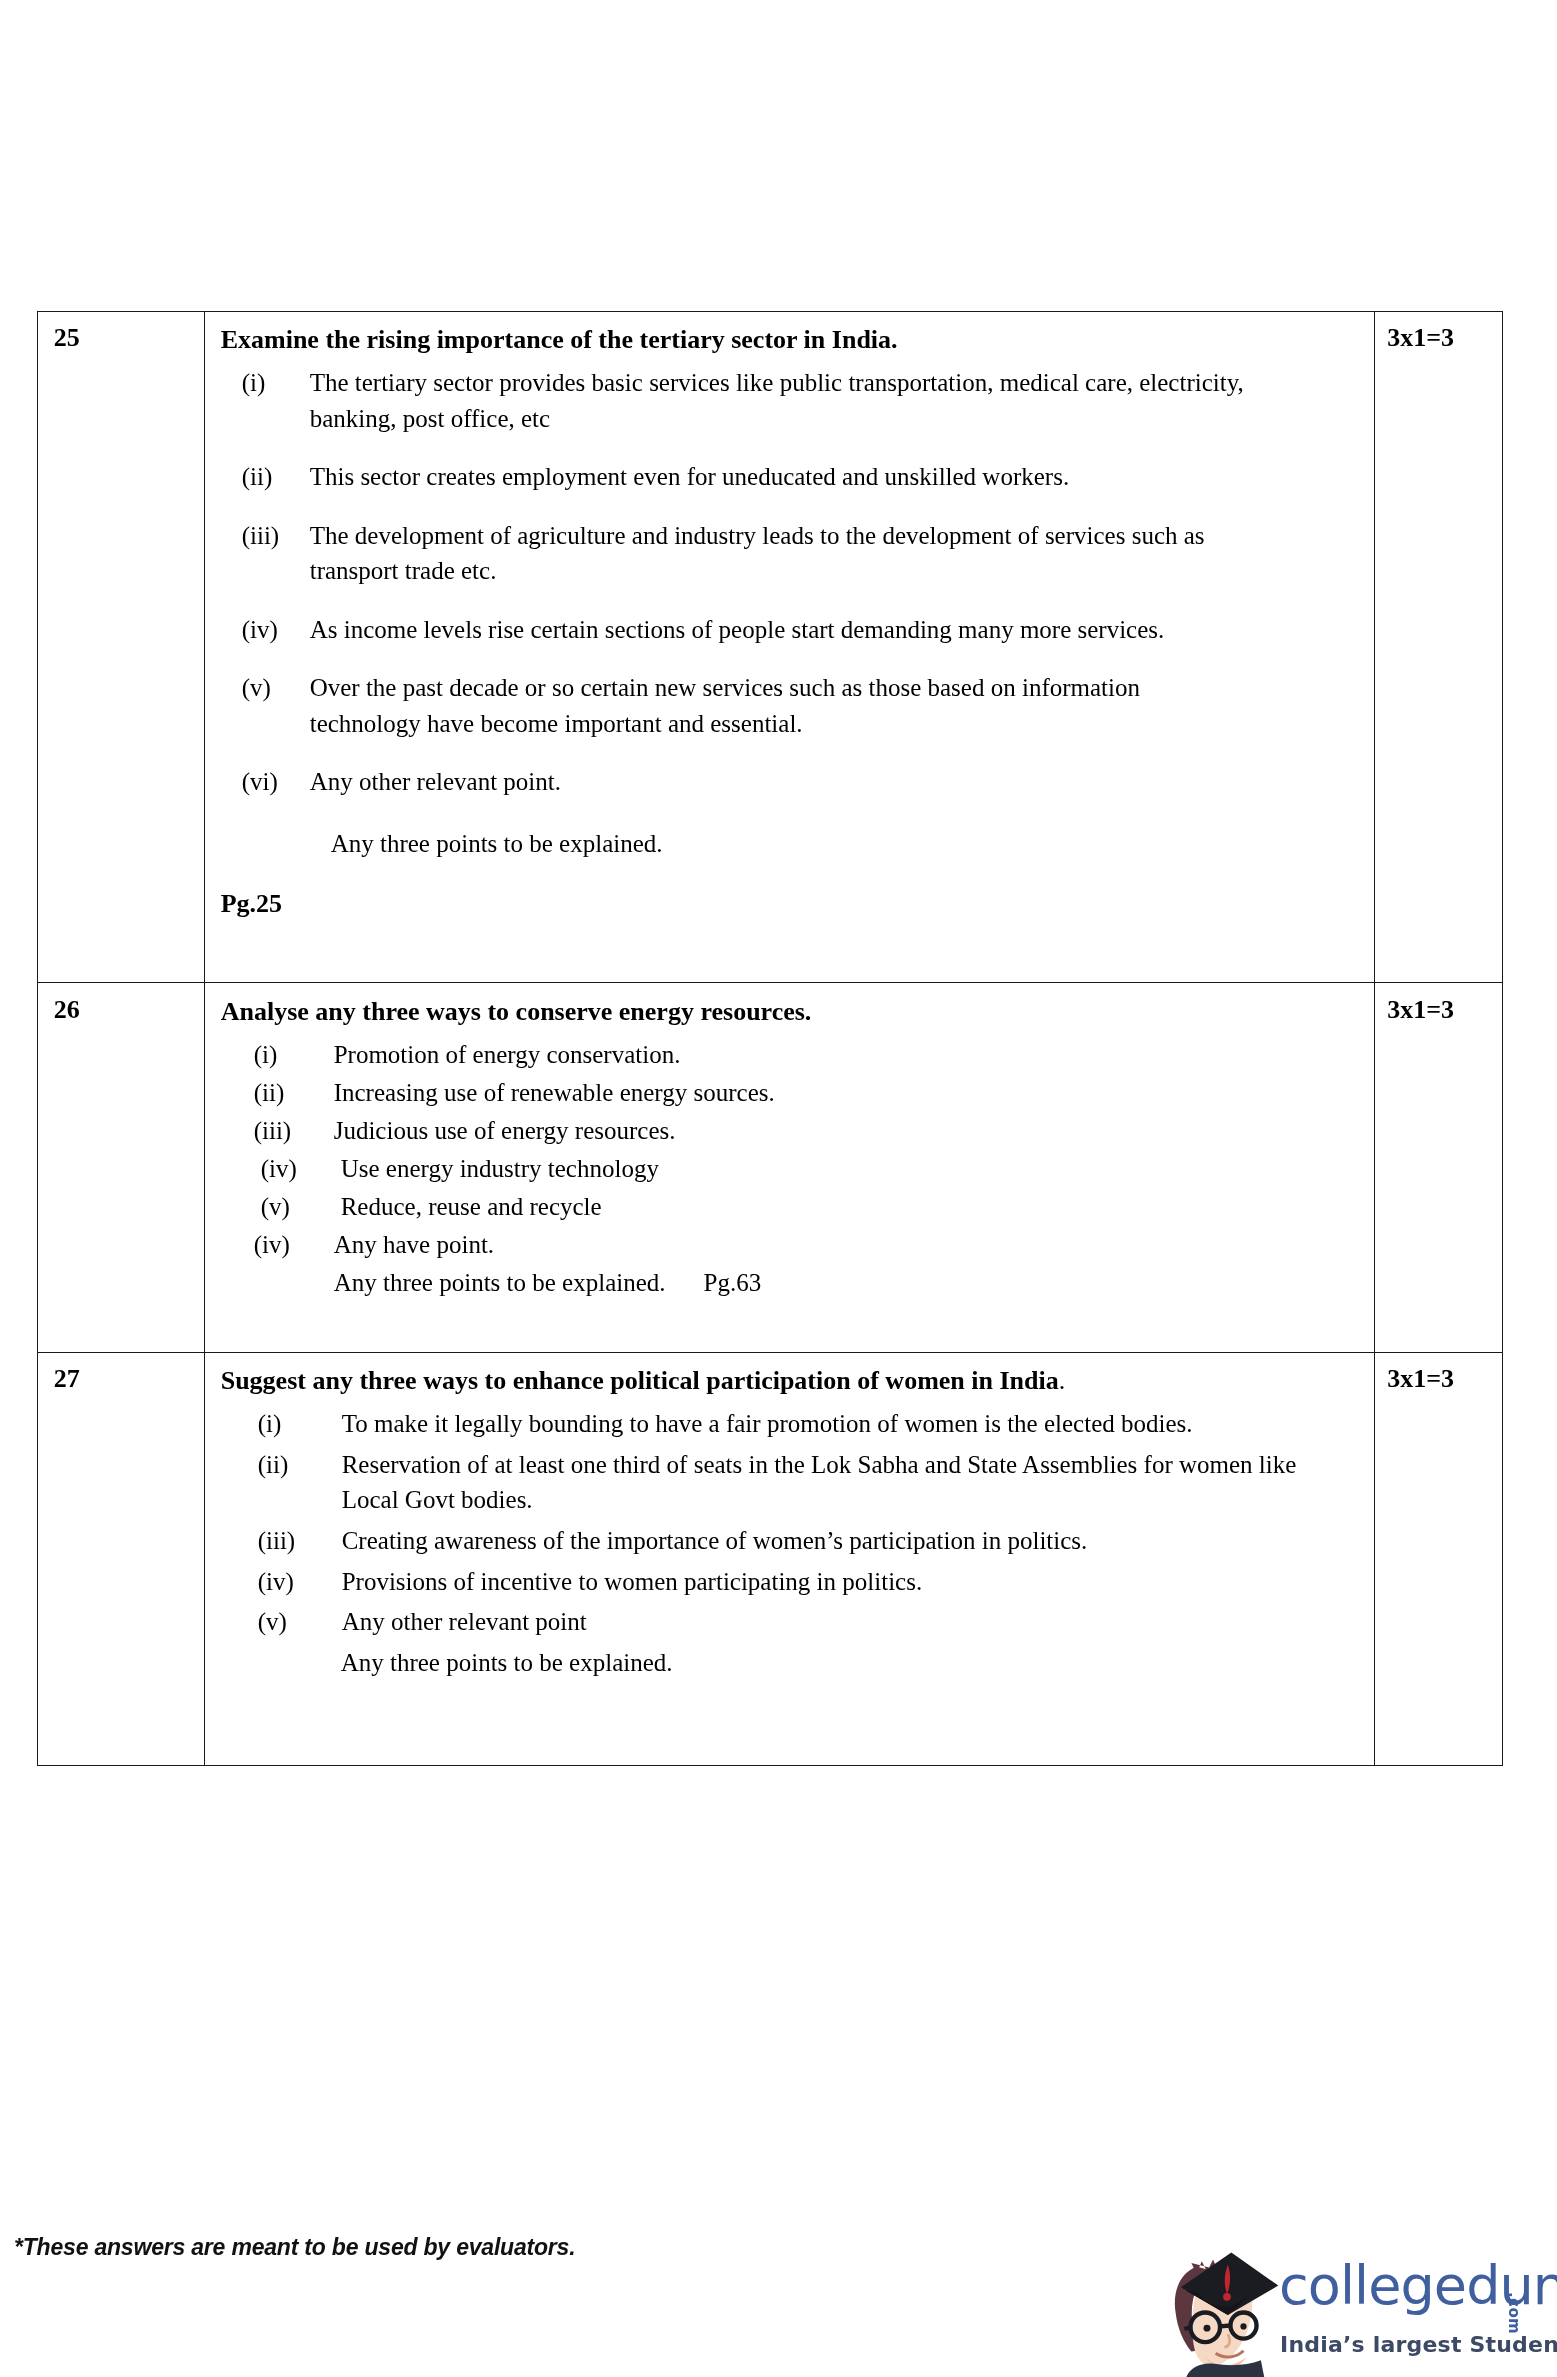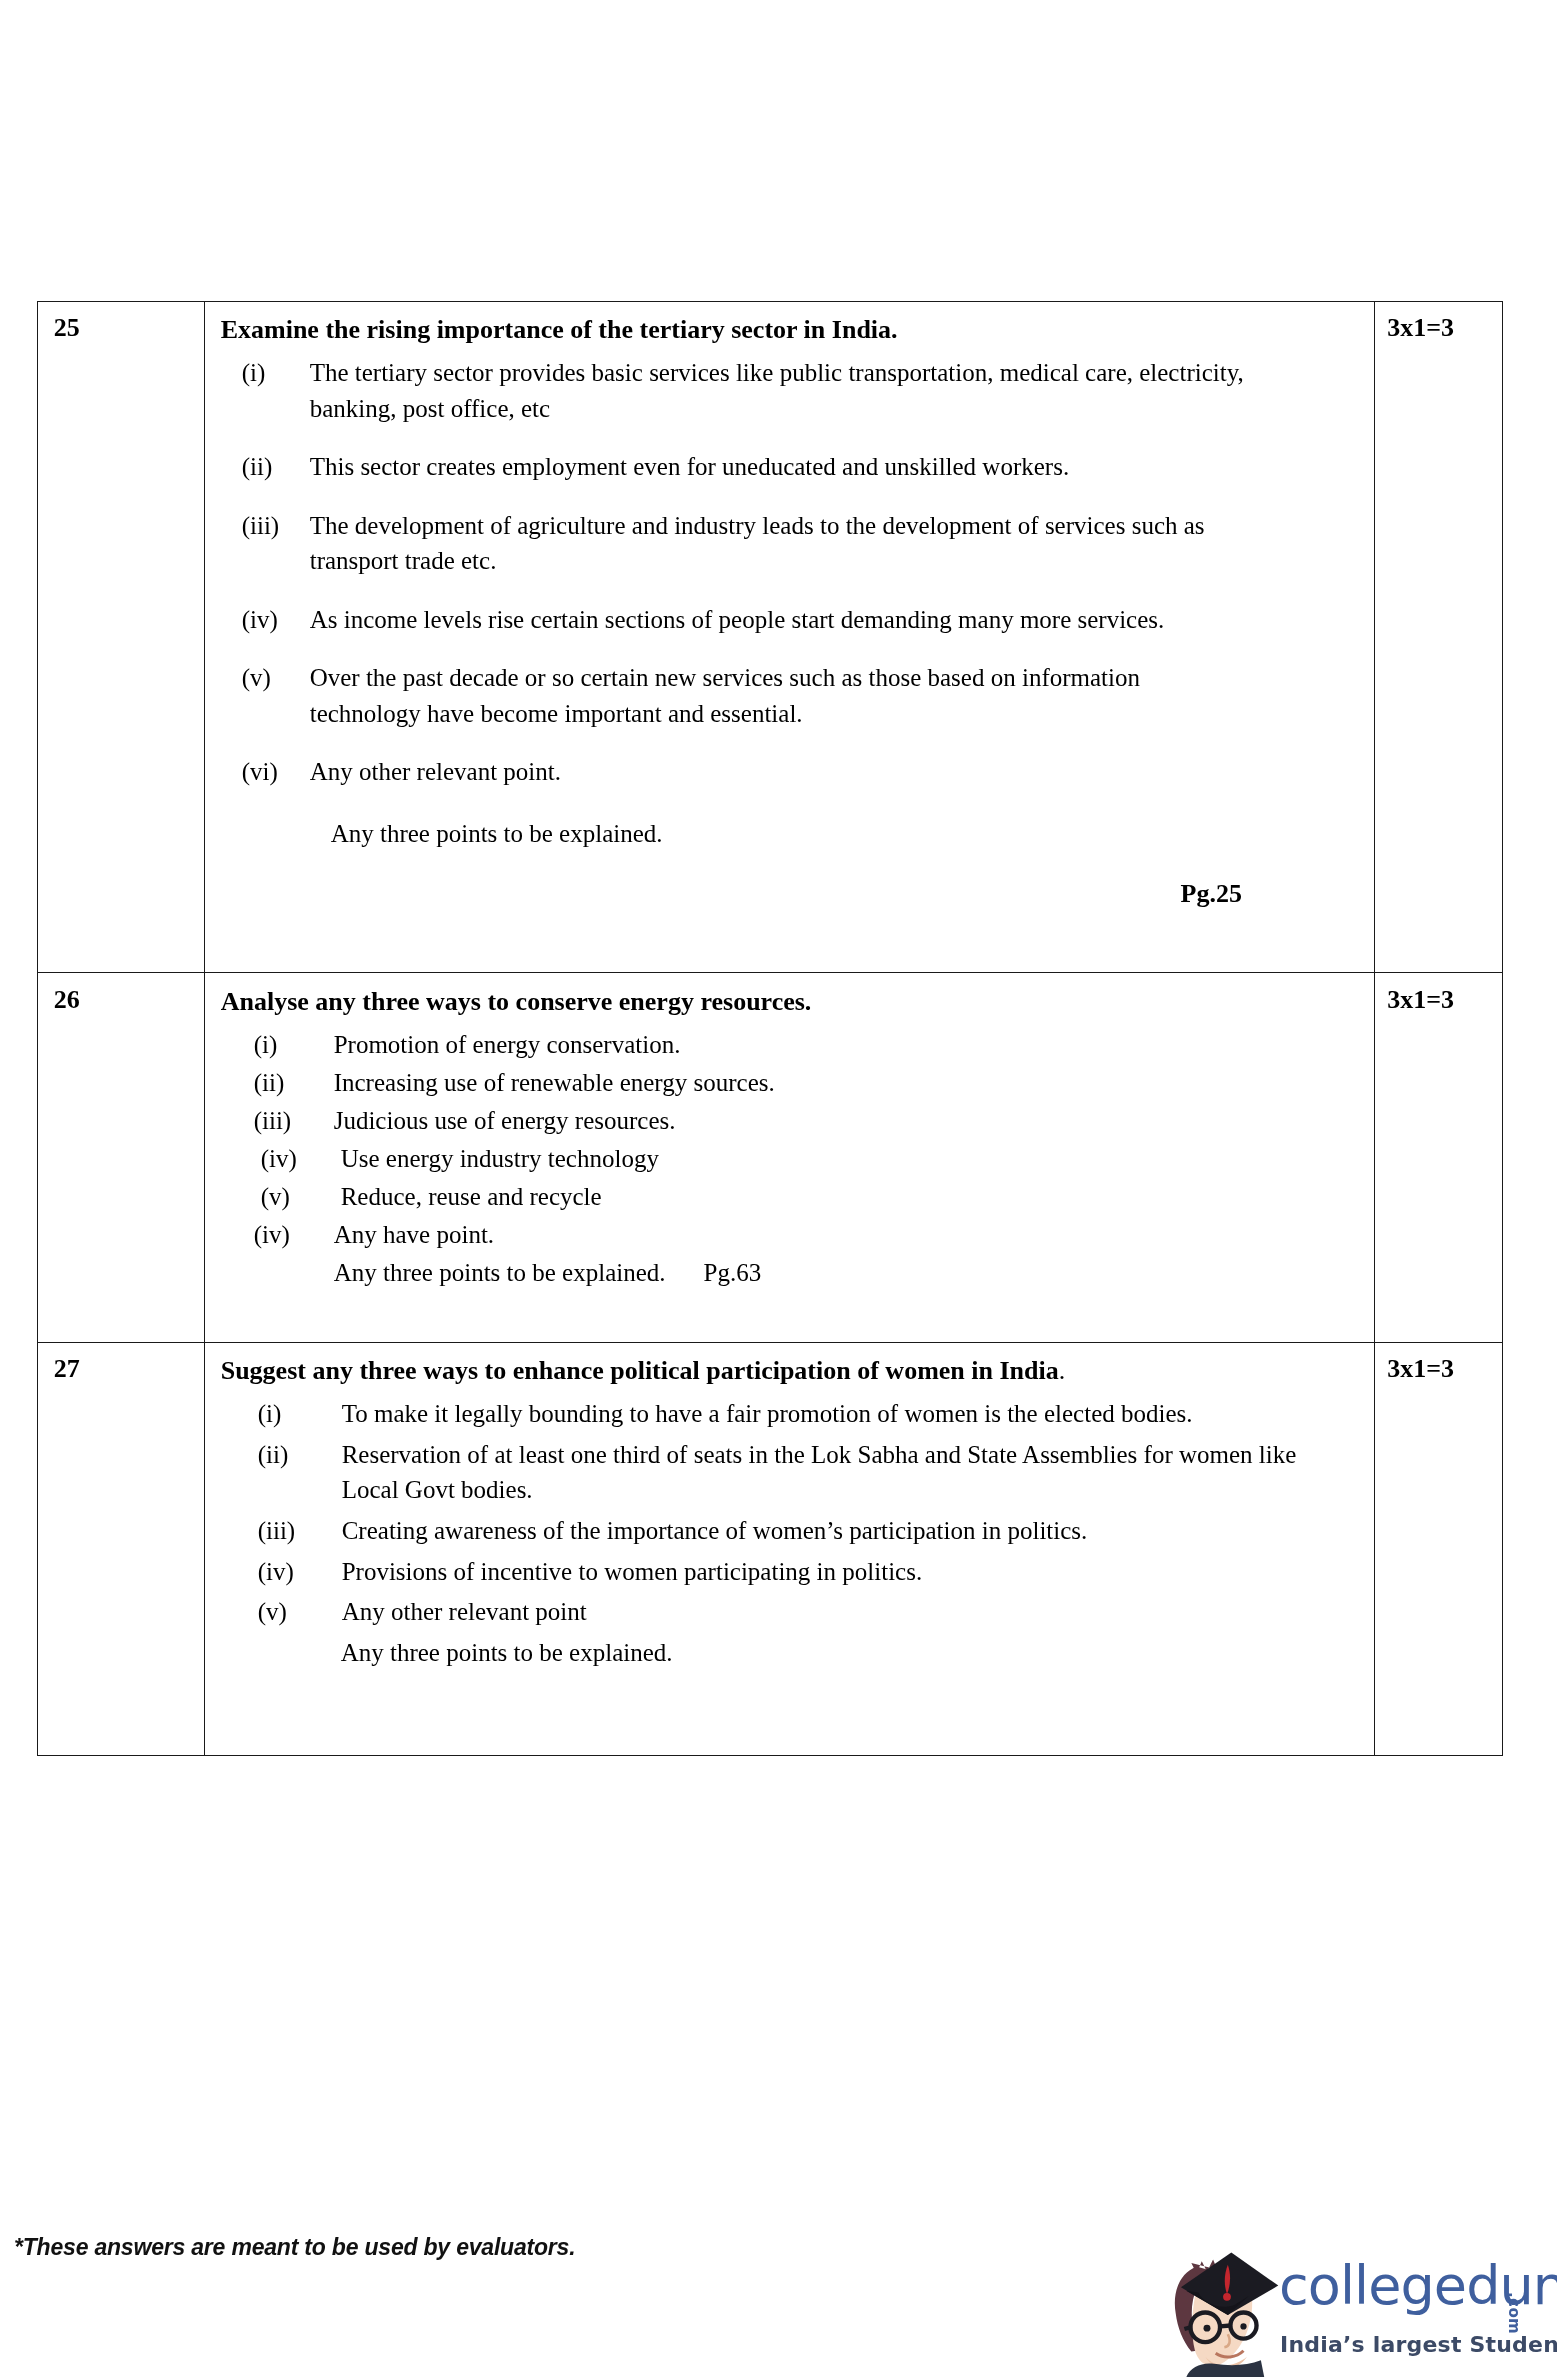--- a/index.html
+++ b/index.html
@@ -13,21 +13,21 @@
     position: relative;
     font-family: "Liberation Serif", "DejaVu Serif", serif;
     color: #000000;
     -webkit-font-smoothing: antialiased;
   }
 
   
   .answer-table {
     position: absolute;
     left: 37px;
-    top: 301px;
+    top: 311px;
     width: 1465px;
     border-collapse: collapse;
     table-layout: fixed;
     border-radius: 8px;
   }
   .answer-table td {
     border: 1.4px solid #1a1a1a;
     vertical-align: top;
     padding: 0;
   }
@@ -86,21 +86,21 @@
   .list-q25 li .txt { padding-right: 105px; }
   .q25-note {
     font-size: 25px;
     line-height: 1.42;
     padding-left: 110px;
     margin-top: 26px;
   }
   .q25-pg {
     font-weight: bold;
     font-size: 26px;
-    text-align: right;
+    text-align: left;
     margin-top: 28px;
     padding-right: 113px;
   }
   .q25-tail { height: 49px; }
 
   
   .list-q26 { margin-top: 31px; }
   .list-q26 li { margin-bottom: 2.6px; }
   .list-q26 li .rn  { width: 80px; padding-left: 33px; }
   .list-q26 li .txt { }

